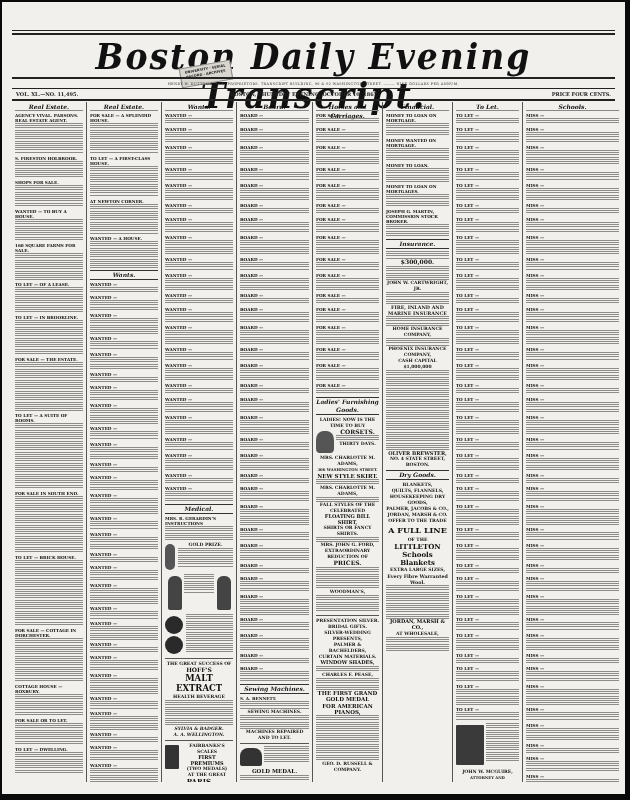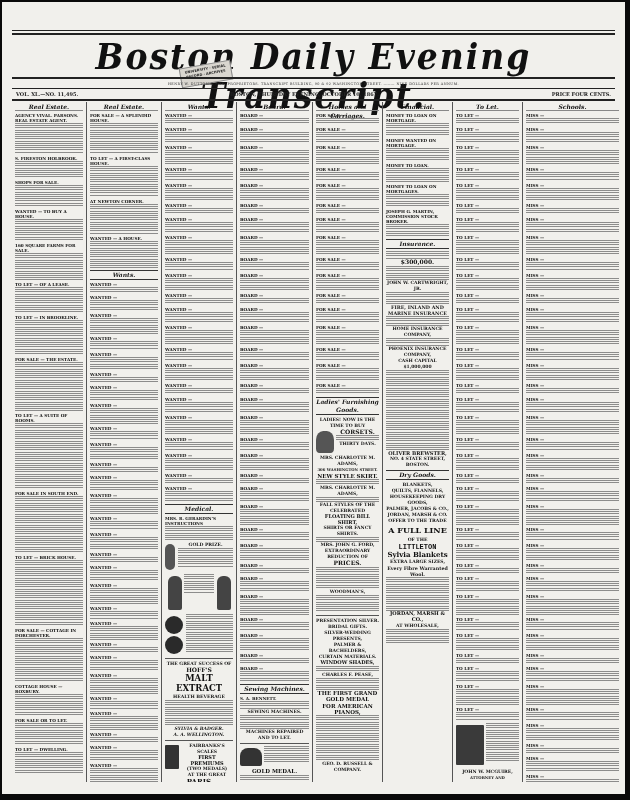--- a/index.html
+++ b/index.html
@@ -718,22 +718,22 @@
       <div class="mid">No. 4 State street, Boston.</div>
       <div class="sec-head">Dry Goods.</div>
       <div class="mid">BLANKETS,</div>
       <div class="mid">QUILTS,  FLANNELS,</div>
       <div class="mid">HOUSEKEEPING DRY GOODS,</div>
       <div class="mid">PALMER, JACOBS &amp; CO.,</div>
       <div class="mid">JORDAN, MARSH &amp; CO.</div>
       <div class="mid">OFFER TO THE TRADE</div>
       <div class="big" style="font-size:8px;margin:2px 0;">A FULL LINE</div>
       <div class="mid">OF THE</div>
-      <div class="big" style="font-size:7px;font-family:Liberation Mono, monospace;">LITTLETON</div>
-      <div class="big" style="font-size:7px;text-transform:none;">Sylvia Blankets</div>
+      <div class="big" style="font-size:7px;">LITTLETON</div>
+      <div class="big" style="font-size:7px;text-transform:none;">Schools Blankets</div>
       <div class="mid">EXTRA LARGE SIZES,</div>
       <div class="mid" style="text-transform:none;font-size:4.8px;">Every Fibre Warranted Wool.</div>
       <div class="lines" style="--h:34px"></div>
       <div class="big" style="font-size:5px;">JORDAN, MARSH &amp; CO.,</div>
       <div class="mid">AT WHOLESALE,</div>
       <div class="lines" style="--h:14px"></div>
     </div>
 
     <div class="col" style="left:441px;width:70px;">
       <div class="col-head">To Let.</div>

